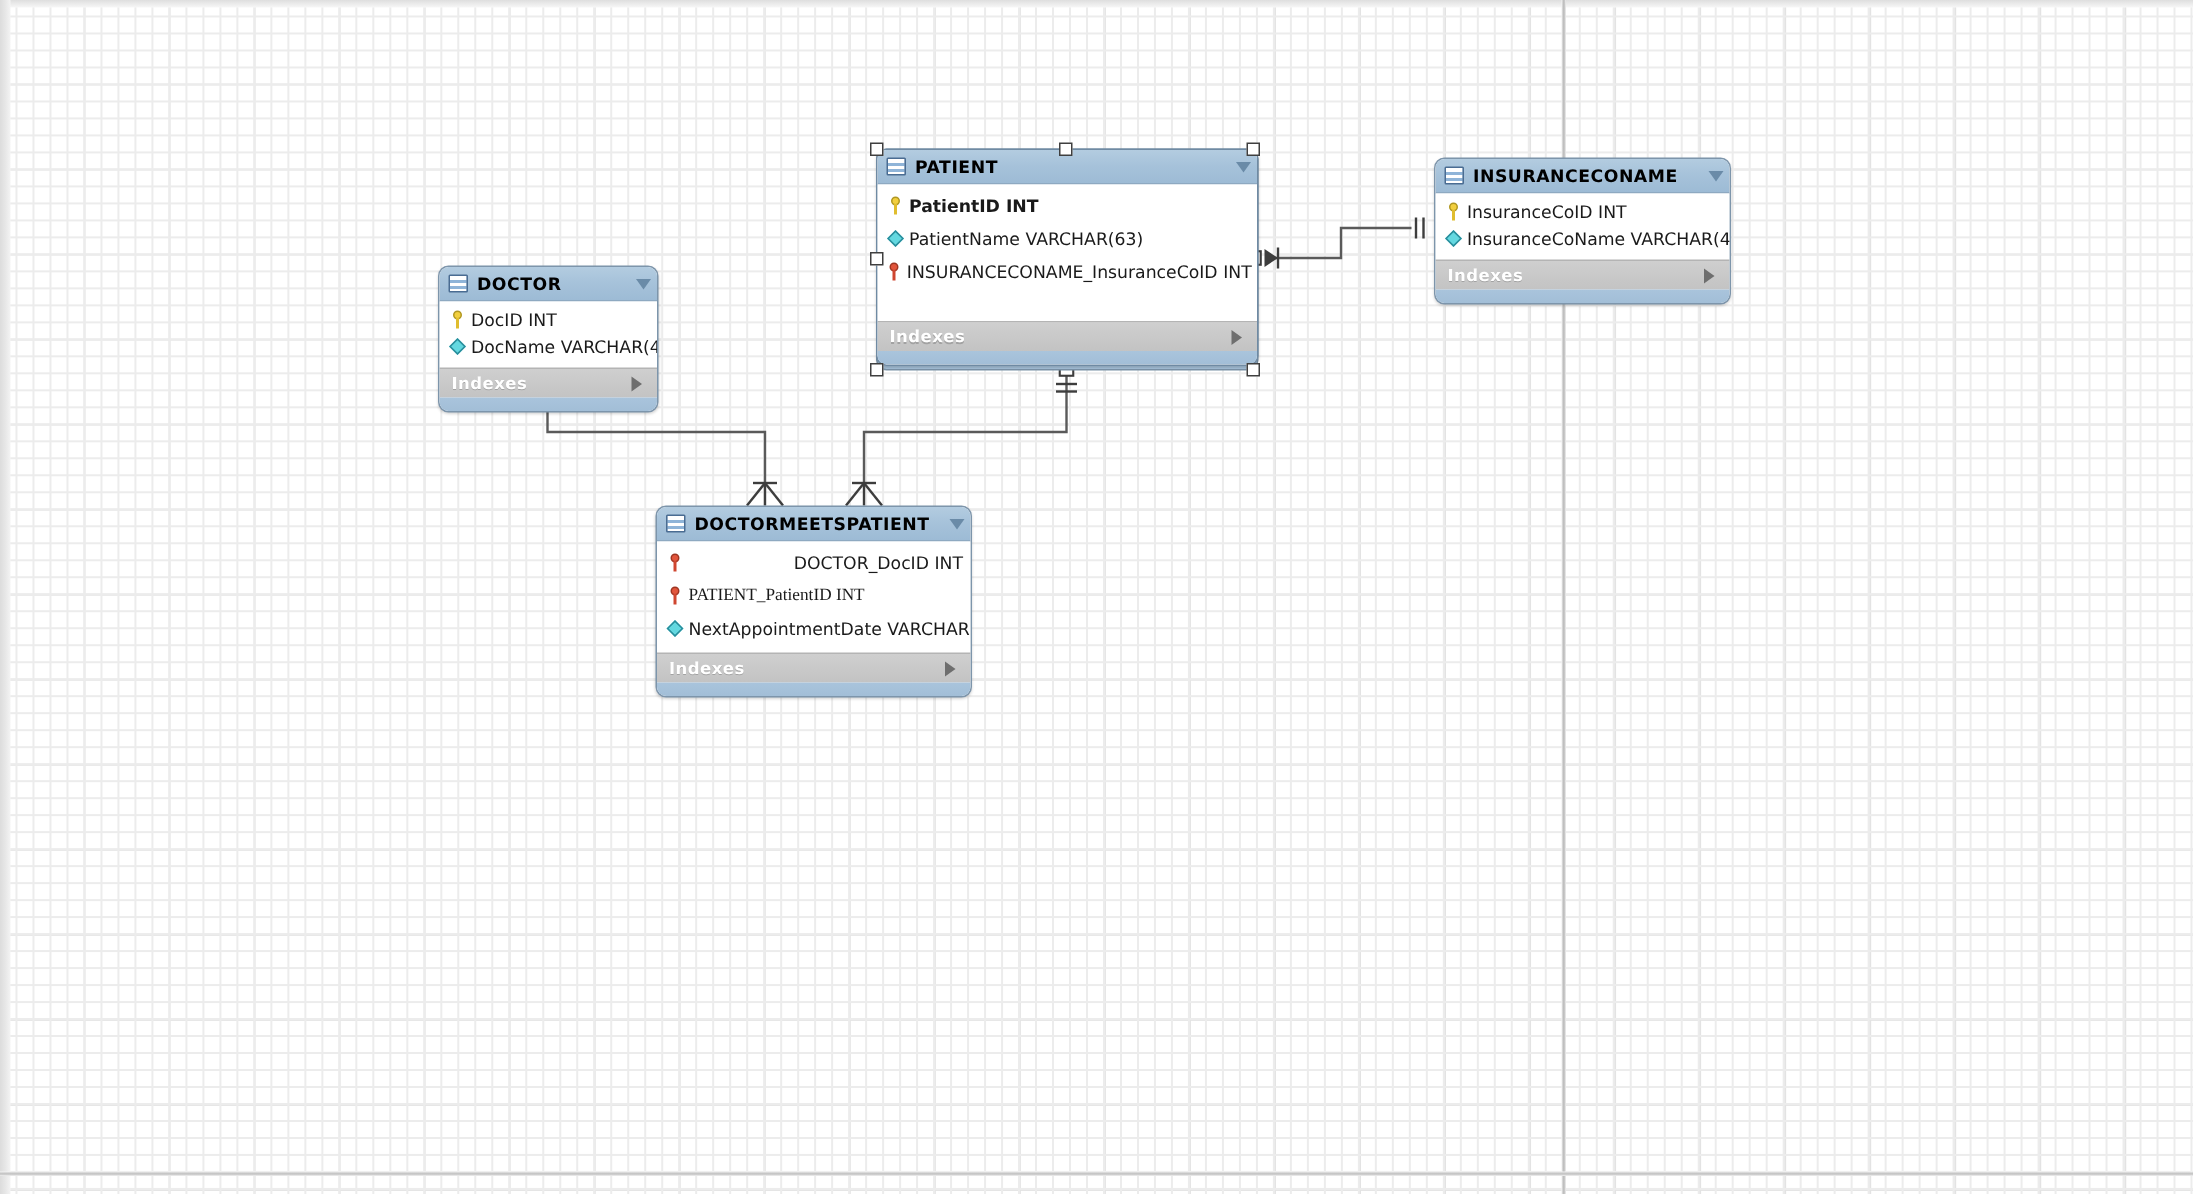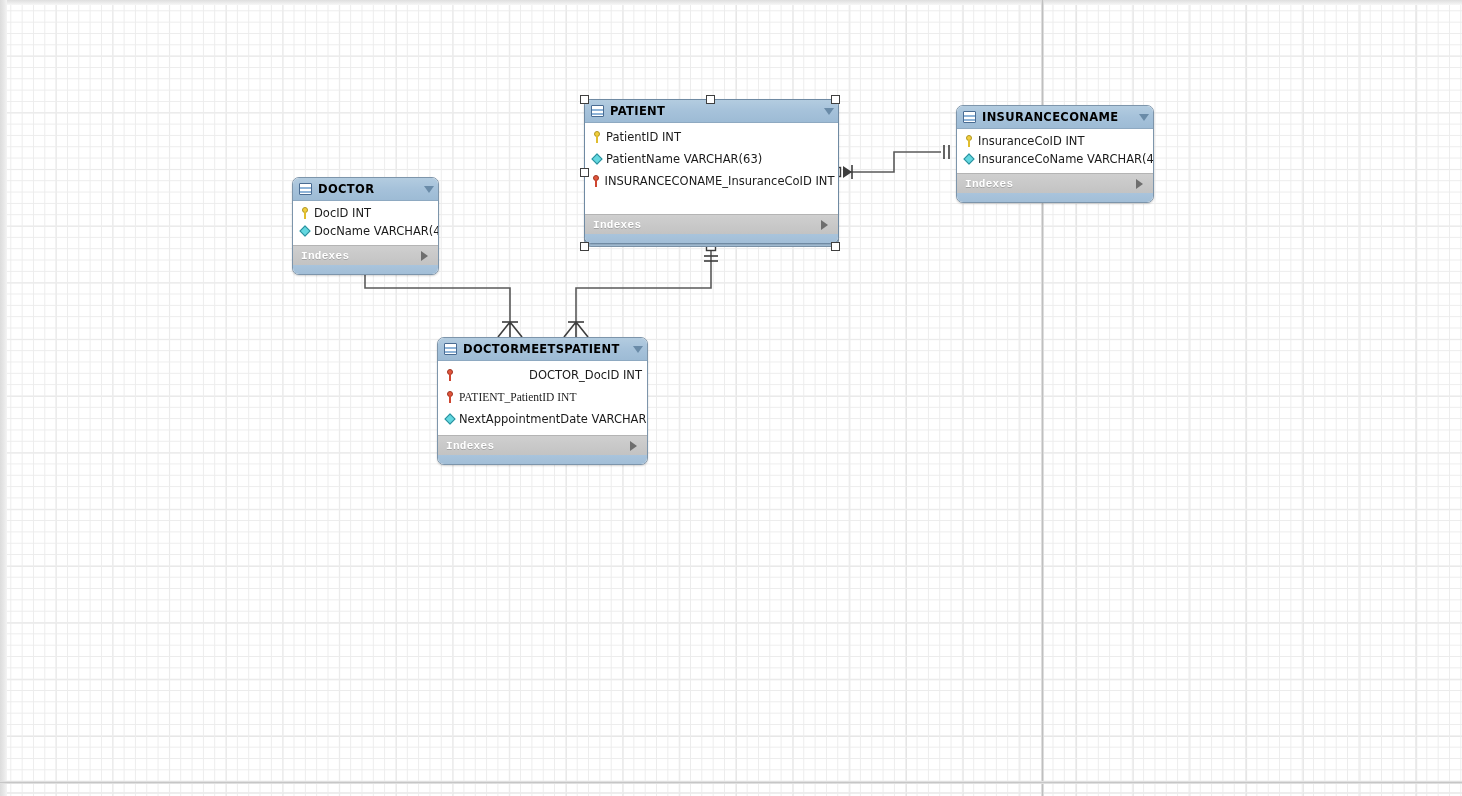--- a/index.html
+++ b/index.html
@@ -218,21 +218,20 @@
     transform: rotate(45deg);
   }
 
   .tbl-indexes {
     display: flex;
     align-items: center;
     height: 19px;
     padding: 0 10px 0 8px;
     background: linear-gradient(to bottom, #cfcfcf 0%, #c3c3c3 100%);
     border-top: 1px solid #b4b4b4;
-    font-family: Liberation Mono, monospace;
   }
   .idx-label {
     flex: 1 1 auto;
     font-size: 11px;
     font-weight: bold;
     color: #ffffff;
     letter-spacing: 0.3px;
     text-shadow: 0 1px 0 rgba(0,0,0,0.18);
   }
   .idx-caret {
@@ -331,21 +330,21 @@
   </div>
 
   <div class="tbl-sel-fill" style="left:584px; top:99px; width:255px; height:148px;"></div>
   <div class="tbl selected" style="left:584px; top:99px; width:255px;">
     <div class="tbl-head">
       <span class="tbl-icon"></span>
       <span class="tbl-title">PATIENT</span>
       <span class="tbl-caret"></span>
     </div>
     <div class="tbl-cols" style="padding-bottom:22px;">
-      <div class="col-row" style="height:22px;">
+      <div class="col-row" style="height:22px;font-weight:bold;">
         <span class="fi pk"></span>
         <span class="col-name">PatientID INT</span>
       </div>
       <div class="col-row" style="height:22px;">
         <span class="fi col"></span>
         <span class="col-name">PatientName VARCHAR(63)</span>
       </div>
       <div class="col-row" style="height:22px;justify-content:center;">
         <span class="fi fk"></span>
         <span class="col-name">INSURANCECONAME_InsuranceCoID INT</span>

